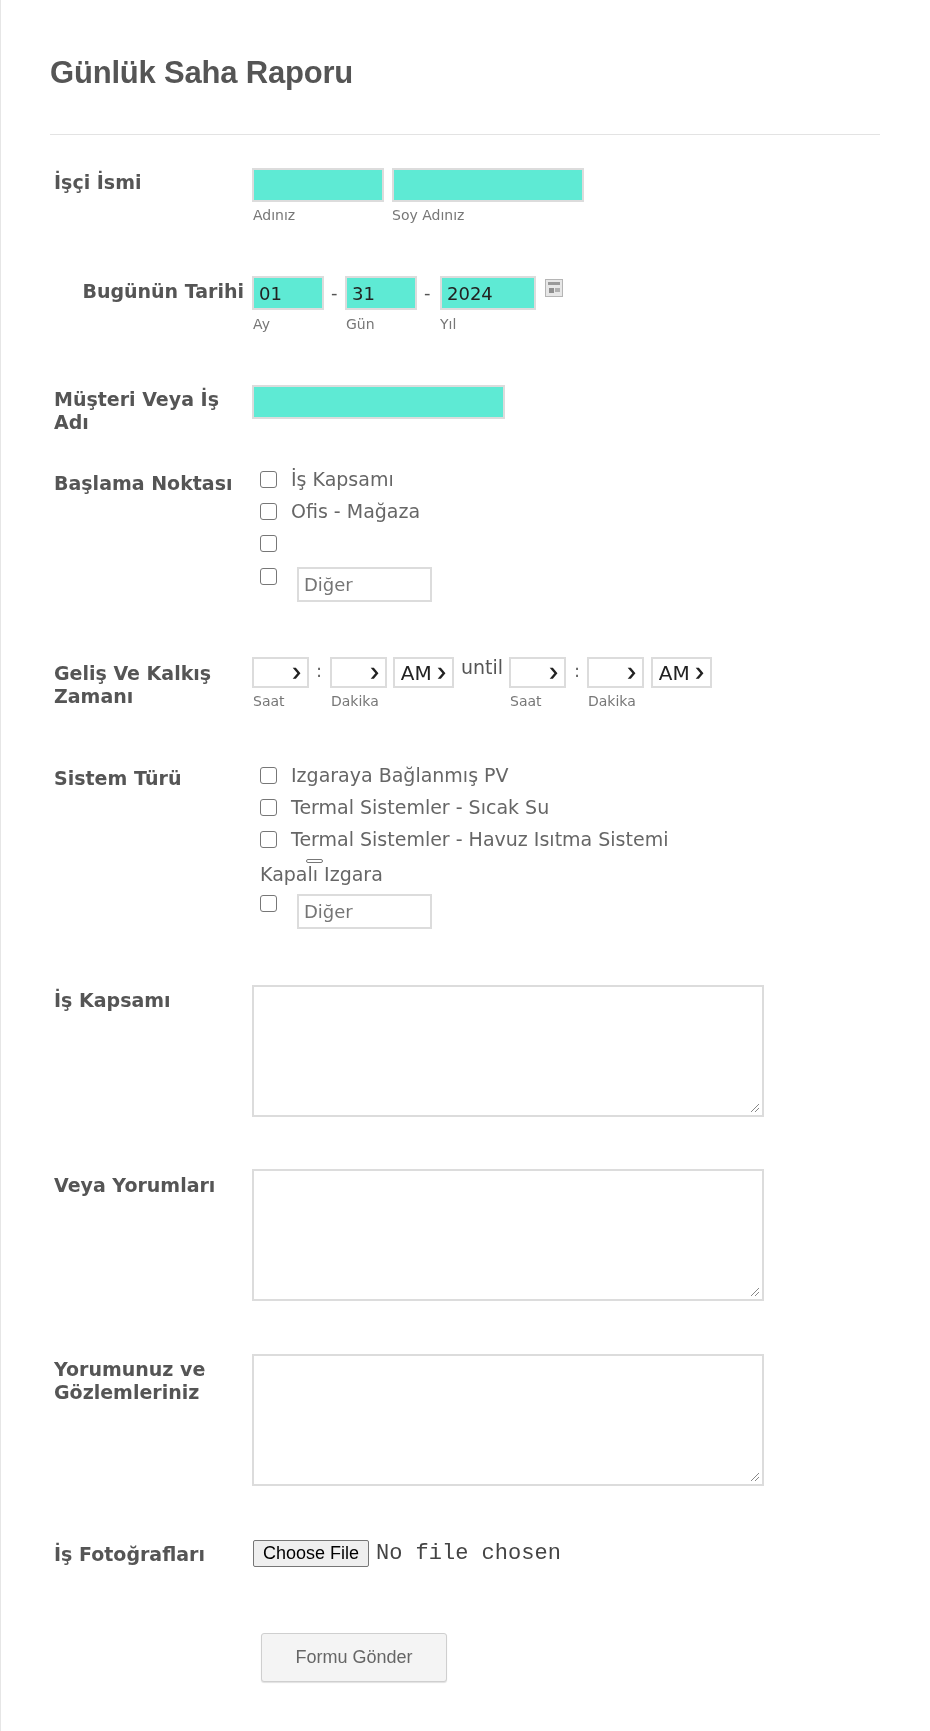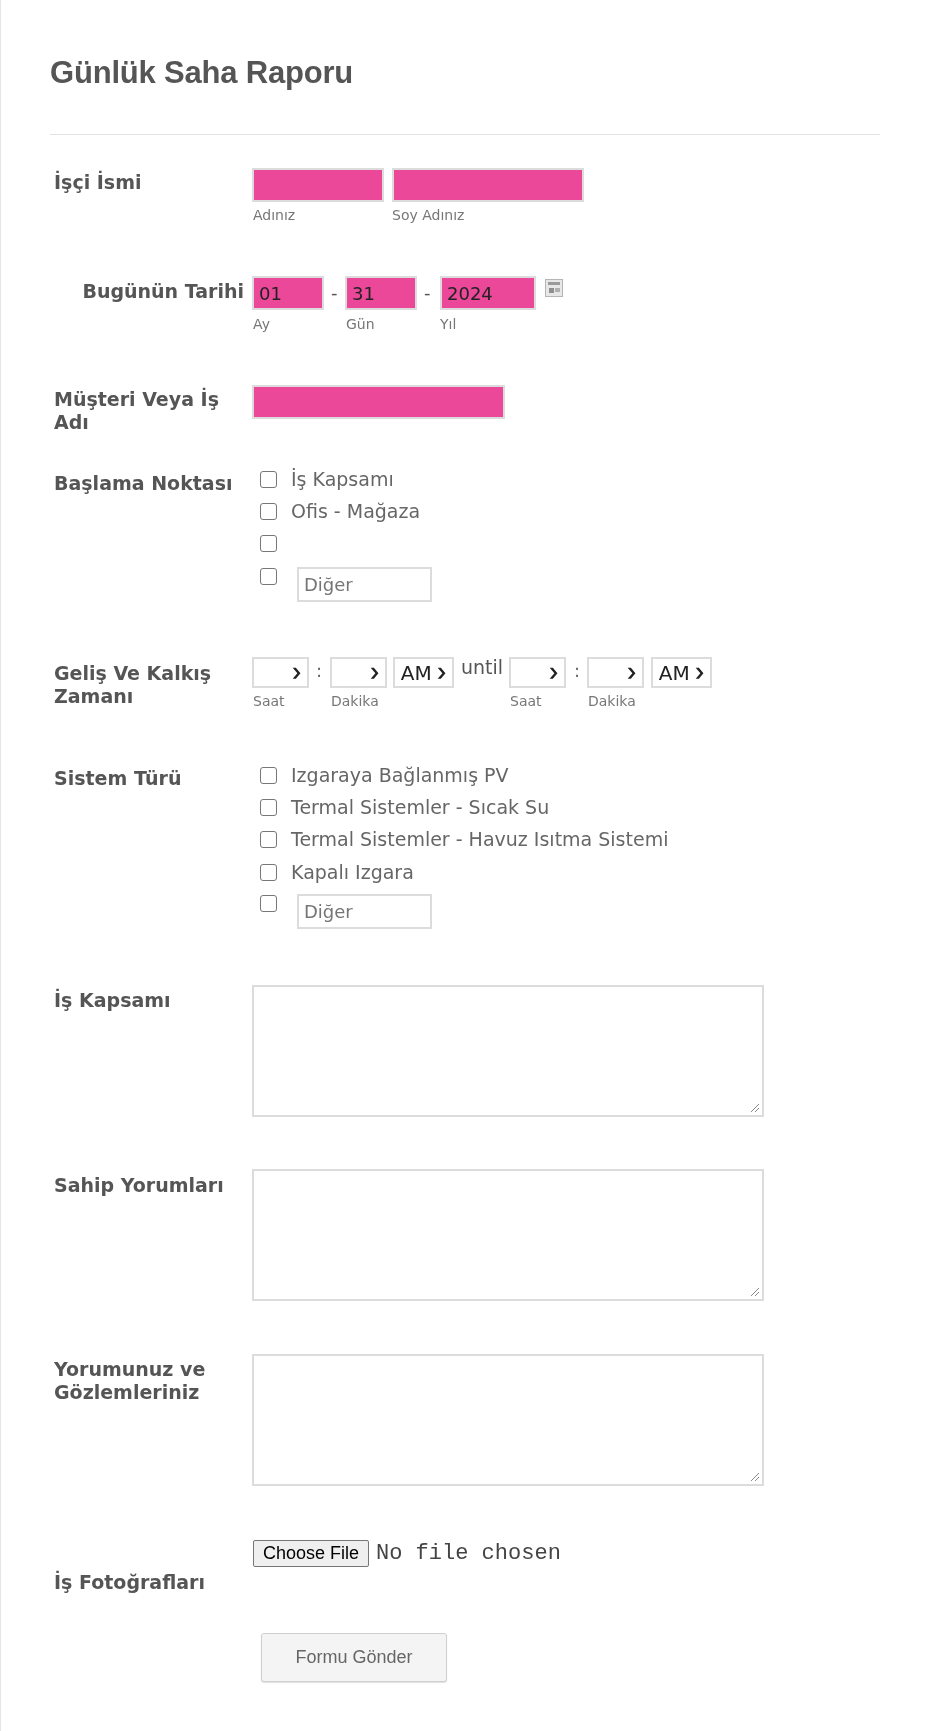--- a/index.html
+++ b/index.html
@@ -24,21 +24,21 @@
       position: absolute; left: 50px; top: 134px; width: 830px; height: 0;
       border-top: 1px solid #e3e3e3;
     }
     .label {
       position: absolute; left: 54px; width: 190px;
       font-family: "DejaVu Sans", sans-serif;
       font-weight: bold; font-size: 19px; line-height: 23px; color: #555555;
     }
     .txt {
       position: absolute; height: 34px;
-      border: 2px solid #dcdcdc; background: #ec4899;
+      border: 2px solid #dcdcdc; background: #5eead4;
       font-family: "DejaVu Sans", sans-serif; font-size: 18px; color: #222;
       padding: 4px 5px; outline: none;
     }
     .sublabel {
       position: absolute; font-family: "DejaVu Sans", sans-serif;
       font-size: 14px; color: #777777;
     }
     .dash {
       position: absolute; font-size: 18px; color: #555;
     }
@@ -186,48 +186,48 @@
   <span class="check-label">Izgaraya Bağlanmış PV</span>
 </div>
 <div class="check-row" style="top:794px;">
   <span class="cb"></span>
   <span class="check-label">Termal Sistemler - Sıcak Su</span>
 </div>
 <div class="check-row" style="top:826px;">
   <span class="cb"></span>
   <span class="check-label">Termal Sistemler - Havuz Isıtma Sistemi</span>
 </div>
-<div class="check-row" style="top:859px;">
+<div class="check-row" style="top:859px;flex-direction:column;">
   <span class="cb"></span>
   <span class="check-label">Kapalı Izgara</span>
 </div>
 <span class="other-cb" style="top:895px;"></span>
 <input class="other-input" style="top: 894px;" placeholder="Diğer">
 
 <div class="label" style="top:989px;">İş Kapsamı</div>
 <div class="textarea" style="top:985px;">
   <svg class="grip" viewBox="0 0 10 10">
       <line x1="1" y1="9" x2="9" y2="1" stroke="#888" stroke-width="1"></line>
       <line x1="5" y1="9" x2="9" y2="5" stroke="#888" stroke-width="1"></line>
     </svg>
 </div>
 
-<div class="label" style="top:1174px;">Sahip Yorumları</div>
+<div class="label" style="top:1174px;">Veya Yorumları</div>
 <div class="textarea" style="top:1169px;">
   <svg class="grip" viewBox="0 0 10 10">
       <line x1="1" y1="9" x2="9" y2="1" stroke="#888" stroke-width="1"></line>
       <line x1="5" y1="9" x2="9" y2="5" stroke="#888" stroke-width="1"></line>
     </svg>
 </div>
 
 <div class="label" style="top:1358px; width:180px;">Yorumunuz ve Gözlemleriniz</div>
 <div class="textarea" style="top:1354px;">
   <svg class="grip" viewBox="0 0 10 10">
       <line x1="1" y1="9" x2="9" y2="1" stroke="#888" stroke-width="1"></line>
       <line x1="5" y1="9" x2="9" y2="5" stroke="#888" stroke-width="1"></line>
     </svg>
 </div>
 
-<div class="label" style="top:1543px;margin-top:28px;">İş Fotoğrafları</div>
+<div class="label" style="top:1543px;">İş Fotoğrafları</div>
 <div class="file-btn">Choose File</div>
 <div class="file-status">No file chosen</div>
 
 <div class="submit">Formu Gönder</div>
 
 </body></html>

